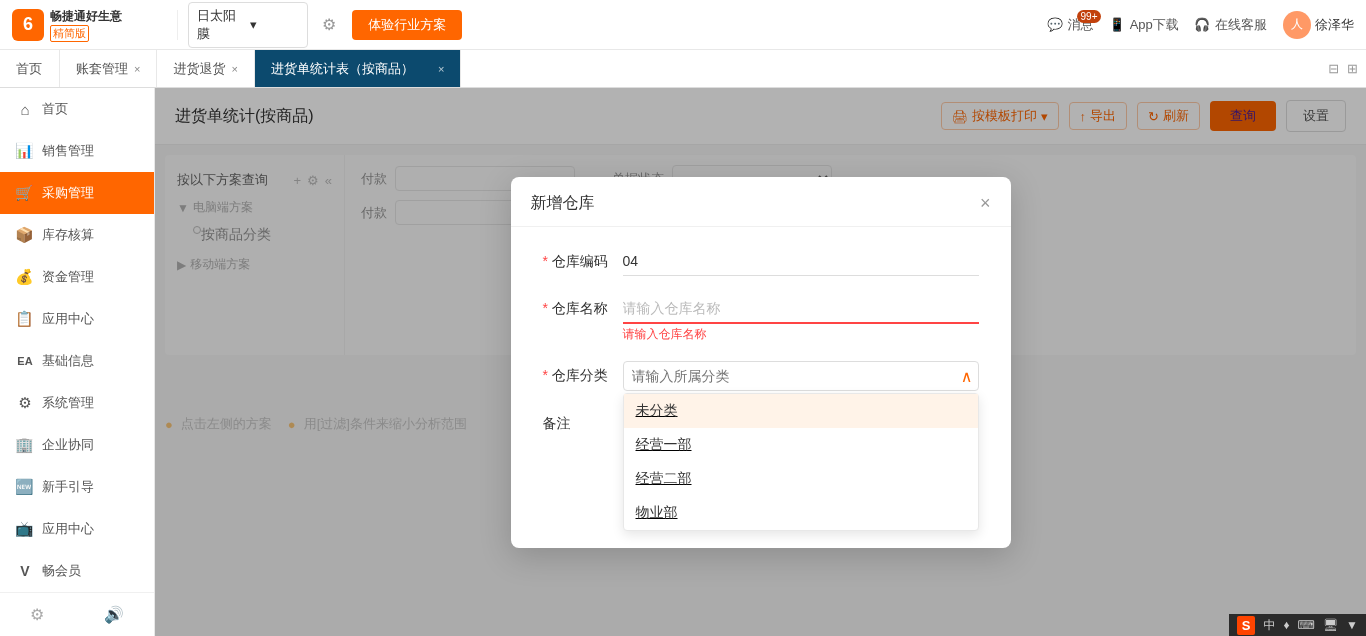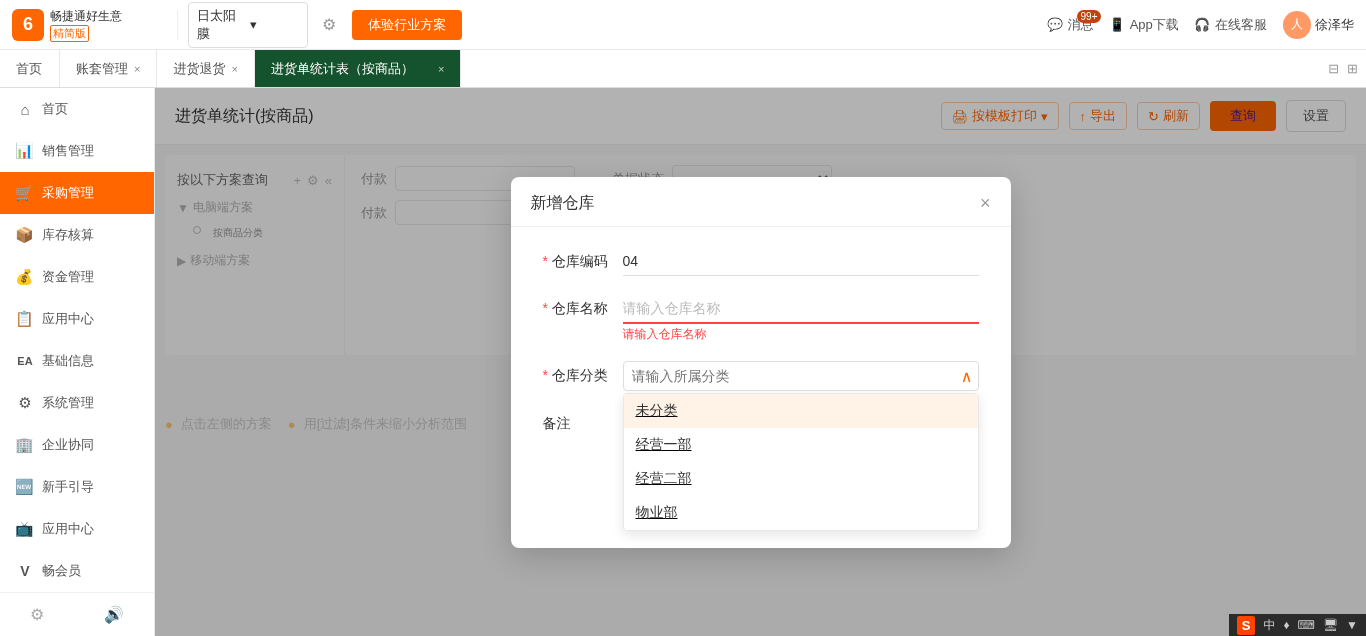--- a/index.html
+++ b/index.html
@@ -15,21 +15,21 @@
     .try-btn { background: #ff6600; color: #fff; border: none; border-radius: 4px; padding: 6px 16px; cursor: pointer; font-size: 13px; margin-left: 6px; }
     .topbar-right { display: flex; align-items: center; gap: 16px; margin-left: auto; }
     .notif-area { position: relative; display: flex; align-items: center; gap: 4px; cursor: pointer; color: #555; }
     .badge { background: #c2410c; color: #fff; font-size: 10px; border-radius: 8px; padding: 1px 4px; position: absolute; top: -6px; right: -8px; }
     .topbar-user { display: flex; align-items: center; gap: 4px; color: #333; cursor: pointer; }
     .avatar-circle { width: 28px; height: 28px; border-radius: 50%; background: #ff9966; display: flex; align-items: center; justify-content: center; color: #fff; font-size: 12px; }
 
     
     .tabbar { height: 38px; background: #fff; display: flex; align-items: stretch; border-bottom: 1px solid #ddd; padding-left: 0; }
     .tab { display: flex; align-items: center; padding: 0 16px; gap: 6px; cursor: pointer; color: #555; font-size: 13px; border-right: 1px solid #e8e8e8; white-space: nowrap; }
-    .tab.active { background: #14532d; color: #fff; gap: 24px; }
+    .tab.active { background: #0c4a6e; color: #fff; gap: 24px; }
     .tab .close-icon { font-size: 11px; opacity: 0.7; }
     .tab-home { min-width: 60px; }
     .tab-spacer { flex: 1; }
     .tab-controls { display: flex; align-items: center; padding: 0 8px; gap: 8px; color: #999; }
 
     
     .main-layout { display: flex; height: calc(636px - 50px - 38px); }
 
     
     .sidebar { width: 155px; background: #fff; border-right: 1px solid #e8e8e8; display: flex; flex-direction: column; flex-shrink: 0; }
@@ -79,21 +79,21 @@
     
     .sidebar-scroll { flex: 1; overflow-y: auto; }
   </style>
 </head>
 <body>
 
 <div class="topbar">
   <div class="logo-area">
     <div class="logo-icon">6</div>
     <div>
-      <div style="font-size:12px;color:#333;font-weight:normal;">畅捷通好生意</div>
+      <div style="font-size:12px;color:#333;font-weight:bold;">畅捷通好生意</div>
       <div style="display:flex;gap:3px;align-items:center;">
         <span style="font-size:11px;color:#ff6600;border:1px solid #ff6600;border-radius:2px;padding:0 2px;">精简版</span>
       </div>
     </div>
   </div>
   <div style="width:1px;height:30px;background:#eee;"></div>
   <div class="store-selector">
     <span>日太阳膜</span>
     <span>▾</span>
   </div>
@@ -234,21 +234,21 @@
             <div style="display:flex;gap:6px;color:#999;">
               <span>+</span>
               <span>⚙</span>
               <span>«</span>
             </div>
           </div>
           <div style="padding:4px 12px;color:#888;font-size:12px;display:flex;align-items:center;gap:4px;">
             <span>▼</span>
             <span>电脑端方案</span>
           </div>
-          <div style="padding:6px 12px 6px 28px;cursor:pointer;color:#555;font-size:10px;display:flex;gap:12px;">
+          <div style="padding:6px 12px 6px 28px;cursor:pointer;color:#555;font-size:14px;display:flex;gap:0;">
             <span style="width:8px;height:8px;border-radius:50%;border:1px solid #999;display:inline-block;"></span>
             <span>按商品分类</span>
           </div>
           <div style="padding:6px 12px;color:#888;font-size:12px;display:flex;align-items:center;gap:4px;">
             <span>▶</span>
             <span>移动端方案</span>
           </div>
         </div>
 
         <div style="flex:1;padding:10px 16px;">

